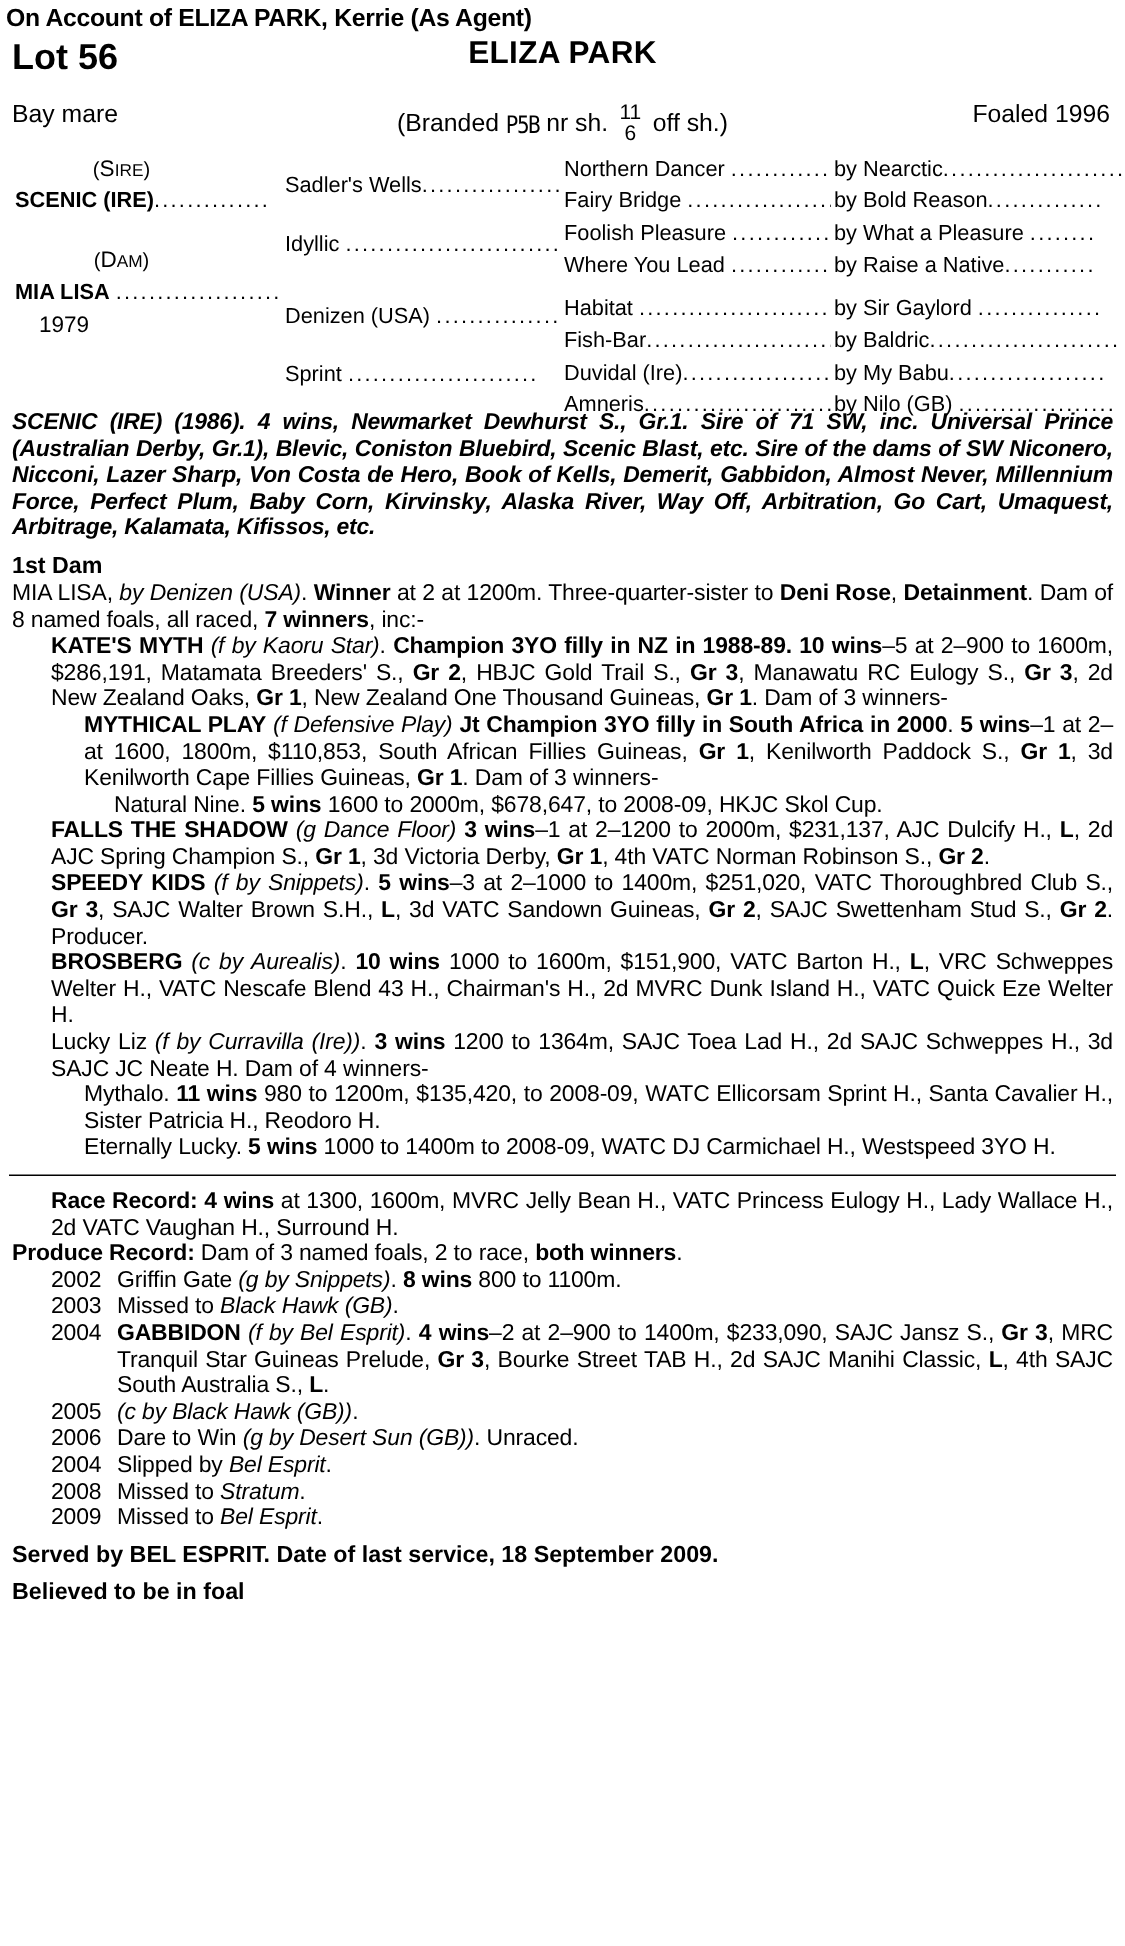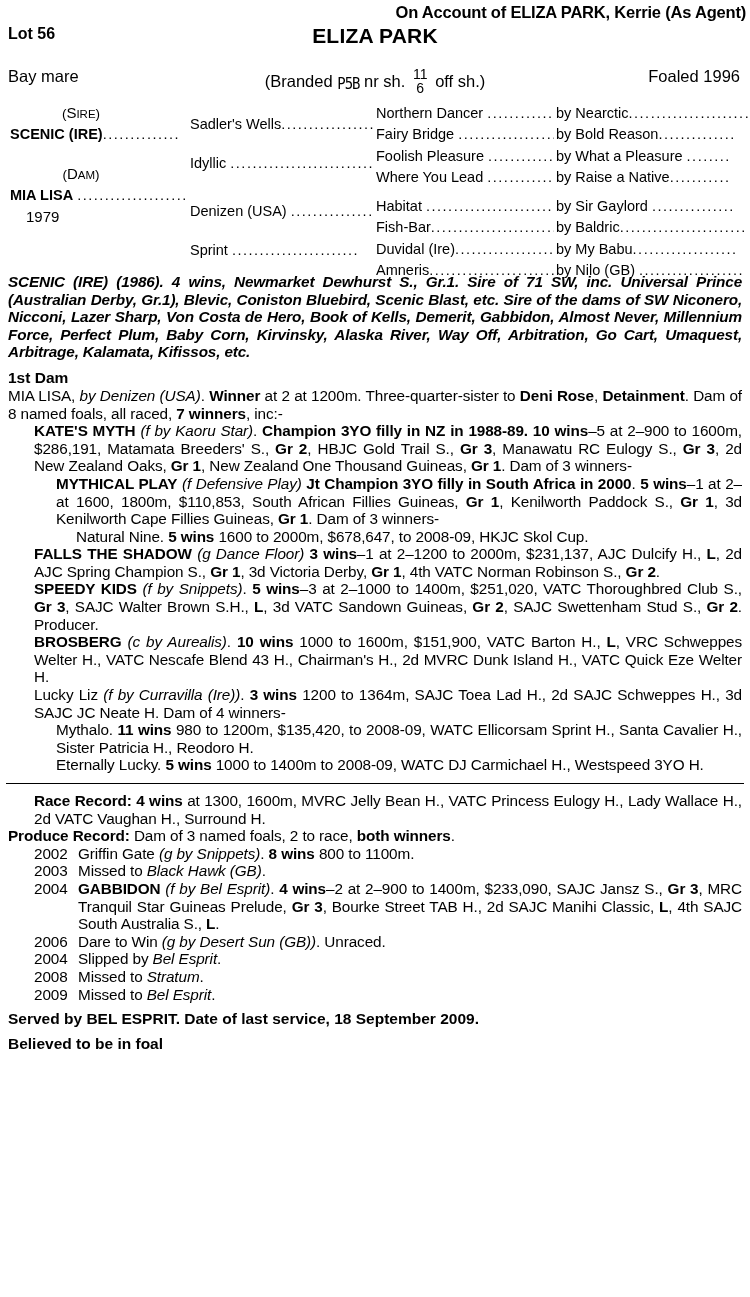--- a/index.html
+++ b/index.html
@@ -17,38 +17,38 @@
   .page {
     width: 750px;
     height: 1297px;
     position: relative;
     box-sizing: border-box;
     padding: 0 4px;
   }
 
   
   .account-line {
-    text-align: right;
+    text-align: left;
     font-weight: bold;
     font-size: 16.5px;
     letter-spacing: -0.2px;
     padding-top: 3px;
     line-height: 1.15;
   }
   .lot-row {
     position: relative;
     height: 26px;
     margin-top: 3px;
   }
   .lot-no {
     position: absolute;
     left: 4px;
     top: 0;
     font-weight: bold;
-    font-size: 16px;
+    font-size: 24px;
   }
   .horse-name {
     text-align: center;
     font-weight: bold;
     font-size: 21px;
     letter-spacing: 0.2px;
     line-height: 1.05;
   }
   .desc-row {
     position: relative;
@@ -289,20 +289,24 @@
         </div>
         <div class="prod-row">
           <span class="yr">2003</span>
           <div class="prod-body">Missed to <i>Black Hawk (GB)</i>.</div>
         </div>
         <div class="prod-row">
           <span class="yr">2004</span>
           <div class="prod-body"><b>GABBIDON</b> <i>(f by Bel Esprit)</i>. <b>4 wins</b>–2 at 2–900 to 1400m, $233,090, SAJC Jansz S., <b>Gr 3</b>, MRC Tranquil Star Guineas Prelude, <b>Gr 3</b>, Bourke Street TAB H., 2d SAJC Manihi Classic, <b>L</b>, 4th SAJC South Australia S., <b>L</b>.</div>
         </div>
         <div class="prod-row">
+          <span class="yr">2005</span>
+          <div class="prod-body"><i>(c by Black Hawk (GB))</i>.</div>
+        </div>
+        <div class="prod-row">
           <span class="yr">2006</span>
           <div class="prod-body">Dare to Win <i>(g by Desert Sun (GB))</i>. Unraced.</div>
         </div>
         <div class="prod-row">
           <span class="yr">2004</span>
           <div class="prod-body">Slipped by <i>Bel Esprit</i>.</div>
         </div>
         <div class="prod-row">
           <span class="yr">2008</span>
           <div class="prod-body">Missed to <i>Stratum</i>.</div>

